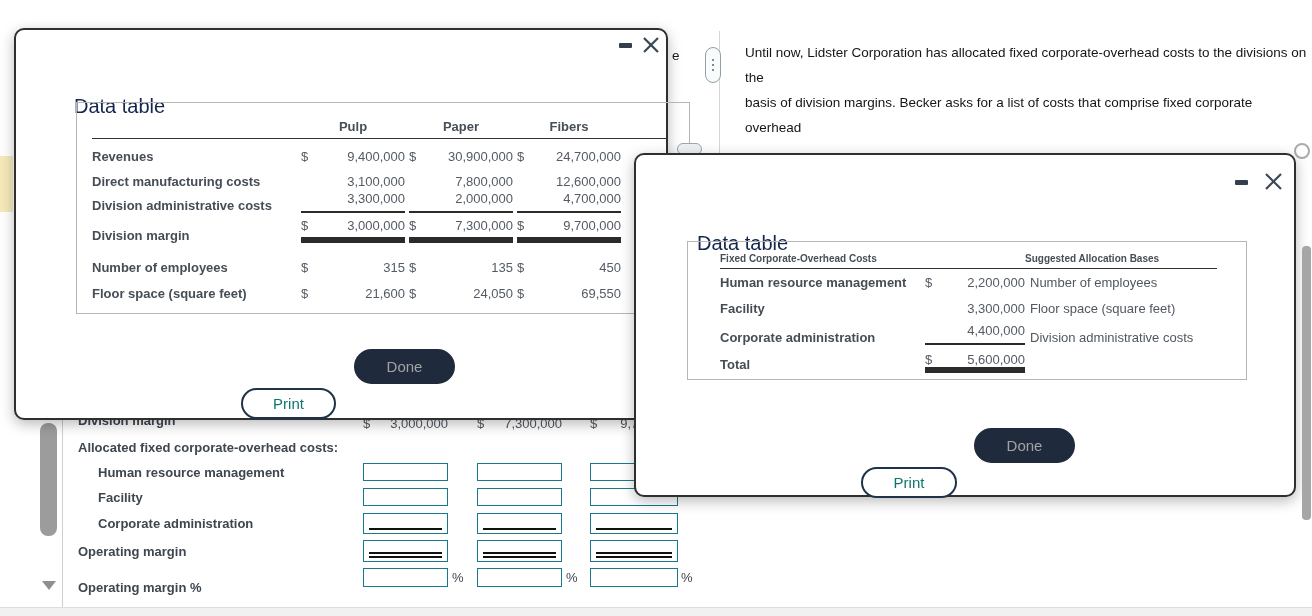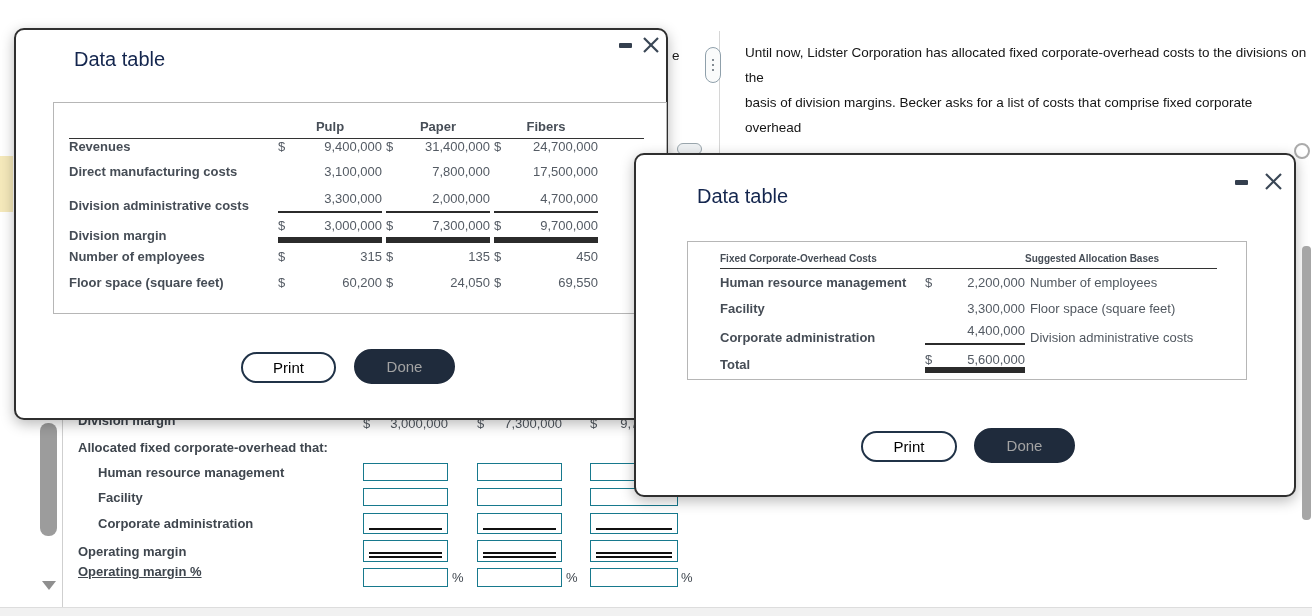--- a/index.html
+++ b/index.html
@@ -47,32 +47,32 @@
   .ws-line1{position:absolute;left:5px;right:5px;bottom:3px;height:2px;background:#101010;}
   .ws-line2a{position:absolute;left:5px;right:5px;bottom:7px;height:2px;background:#101010;}
   .ws-line2b{position:absolute;left:5px;right:5px;bottom:3px;height:2px;background:#101010;}
   .ws-pct{position:absolute;font-size:13px;color:#3f464e;}
 
   
   .dialog{position:absolute;background:#fff;border:2px solid #2f2f2f;border-radius:10px;
     box-shadow:0 4px 14px rgba(0,0,0,.28);box-sizing:border-box;}
   .d1{left:14px;top:28px;width:654px;height:392px;z-index:10;}
   .d2{left:634px;top:153px;width:662px;height:344px;z-index:20;}
-  .dlg-title{position:absolute;font-size:20px;color:#14264e;}
+  .dlg-title{position:absolute;font-size:20px;color:#14264e;margin-top:47px;}
   .dlg-min{position:absolute;width:13px;height:4.5px;background:#343f4e;border-radius:1px;cursor:pointer;}
   .dlg-x{position:absolute;width:20px;height:20px;cursor:pointer;}
   .dlg-x svg{display:block;}
   .btn{position:absolute;display:flex;align-items:center;justify-content:center;font-size:15px;cursor:pointer;box-sizing:border-box;}
-  .btn-print{border:2px solid #203247;border-radius:17px;background:#fff;color:#000000;}
+  .btn-print{border:2px solid #203247;border-radius:17px;background:#fff;color:#0f766e;margin-top:36px;}
   .btn-done{background:#1f2b3c;border-radius:18px;color:#a3a3a3;border:2px solid #1f2b3c;}
 
   
-  .box1{position:absolute;left:37px;top:72px;width:614px;height:212px;border:1px solid #b6b6b6;box-sizing:border-box;padding:0 8px 0 15px;}
+  .box1{position:absolute;left:60px;top:72px;width:614px;height:212px;border:1px solid #b6b6b6;box-sizing:border-box;padding:0 8px 0 15px;}
   .t1-hd{height:36px;display:flex;align-items:flex-end;padding-bottom:4px;border-bottom:1.5px solid #333;margin-right:14px;box-sizing:border-box;}
-  .t1-row{display:flex;align-items:flex-start;height:25px;font-size:13px;}
+  .t1-row{display:flex;align-items:flex-end;height:25px;font-size:13px;}
   .t1-label{width:205px;font-weight:bold;color:#464d56;white-space:nowrap;}
   .t1-cell{width:104px;margin-left:4px;display:flex;justify-content:space-between;color:#545b64;box-sizing:border-box;}
   .t1-hcell{width:104px;margin-left:4px;text-align:center;font-weight:bold;color:#474e57;font-size:13px;}
   .r-u1{height:26px;align-items:flex-start;padding-top:2px;box-sizing:border-box;}
   .r-u1 .t1-cell{height:20px;align-items:flex-start;box-shadow:0 2px 0 #2b2b2b;}
   .r-u1 .t1-label{transform:translateY(7px);}
   .r-u2{height:34px;align-items:flex-start;padding-top:3px;box-sizing:border-box;}
   .r-u2 .t1-cell{height:19px;box-shadow:0 2px 0 #2b2b2b,0 6px 0 #2b2b2b;}
   .r-u2 .t1-label{transform:translateY(10px);}
 
@@ -104,26 +104,26 @@
     </div>
     <div class="ws-cell" style="left:477px;top:416px;width:85px;">
       <span>$</span>
         <span>7,300,000</span>
     </div>
     <div class="ws-cell" style="left:590px;top:416px;width:88px;">
       <span>$</span>
         <span>9,700,000</span>
     </div>
 
-    <div class="ws-label" style="left:78px;top:440px;">Allocated fixed corporate-overhead that:</div>
+    <div class="ws-label" style="left:78px;top:440px;">Allocated fixed corporate-overhead costs:</div>
     <div class="ws-label" style="left:98px;top:465px;">Human resource management</div>
     <div class="ws-label" style="left:98px;top:490px;">Facility</div>
     <div class="ws-label" style="left:98px;top:516px;">Corporate administration</div>
     <div class="ws-label" style="left:78px;top:544px;">Operating margin</div>
-    <div class="ws-label" style="left:78px;top:564px;text-decoration:underline;">Operating margin %</div>
+    <div class="ws-label" style="left:78px;top:580px;">Operating margin %</div>
 
     <div class="ws-box" style="left:363px;top:463px;width:85px;height:18px;"></div>
     <div class="ws-box" style="left:477px;top:463px;width:85px;height:18px;"></div>
     <div class="ws-box" style="left:590px;top:463px;width:88px;height:18px;"></div>
 
     <div class="ws-box" style="left:363px;top:488px;width:85px;height:18px;"></div>
     <div class="ws-box" style="left:477px;top:488px;width:85px;height:18px;"></div>
     <div class="ws-box" style="left:590px;top:488px;width:88px;height:18px;"></div>
 
     <div class="ws-box" style="left:363px;top:513px;width:85px;height:21px;">
@@ -212,40 +212,40 @@
         <div class="t1-hcell">Fibers</div>
       </div>
       <div class="t1-row">
         <div class="t1-label">Revenues</div>
         <div class="t1-cell">
             <span>$</span>
             <span>9,400,000</span>
           </div>
         <div class="t1-cell">
             <span>$</span>
-            <span>31,400,000</span>
+            <span>30,900,000</span>
           </div>
         <div class="t1-cell">
             <span>$</span>
             <span>24,700,000</span>
           </div>
       </div>
       <div class="t1-row">
         <div class="t1-label">Direct manufacturing costs</div>
         <div class="t1-cell">
             <span></span>
             <span>3,100,000</span>
           </div>
         <div class="t1-cell">
             <span></span>
             <span>7,800,000</span>
           </div>
         <div class="t1-cell">
             <span></span>
-            <span>17,500,000</span>
+            <span>12,600,000</span>
           </div>
       </div>
       <div class="t1-row r-u1">
         <div class="t1-label">Division administrative costs</div>
         <div class="t1-cell">
             <span></span>
             <span>3,300,000</span>
           </div>
         <div class="t1-cell">
             <span></span>
@@ -283,21 +283,21 @@
           </div>
         <div class="t1-cell">
             <span>$</span>
             <span>450</span>
           </div>
       </div>
       <div class="t1-row" style="height:26px;">
         <div class="t1-label">Floor space (square feet)</div>
         <div class="t1-cell">
             <span>$</span>
-            <span>60,200</span>
+            <span>21,600</span>
           </div>
         <div class="t1-cell">
             <span>$</span>
             <span>24,050</span>
           </div>
         <div class="t1-cell">
             <span>$</span>
             <span>69,550</span>
           </div>
       </div>

